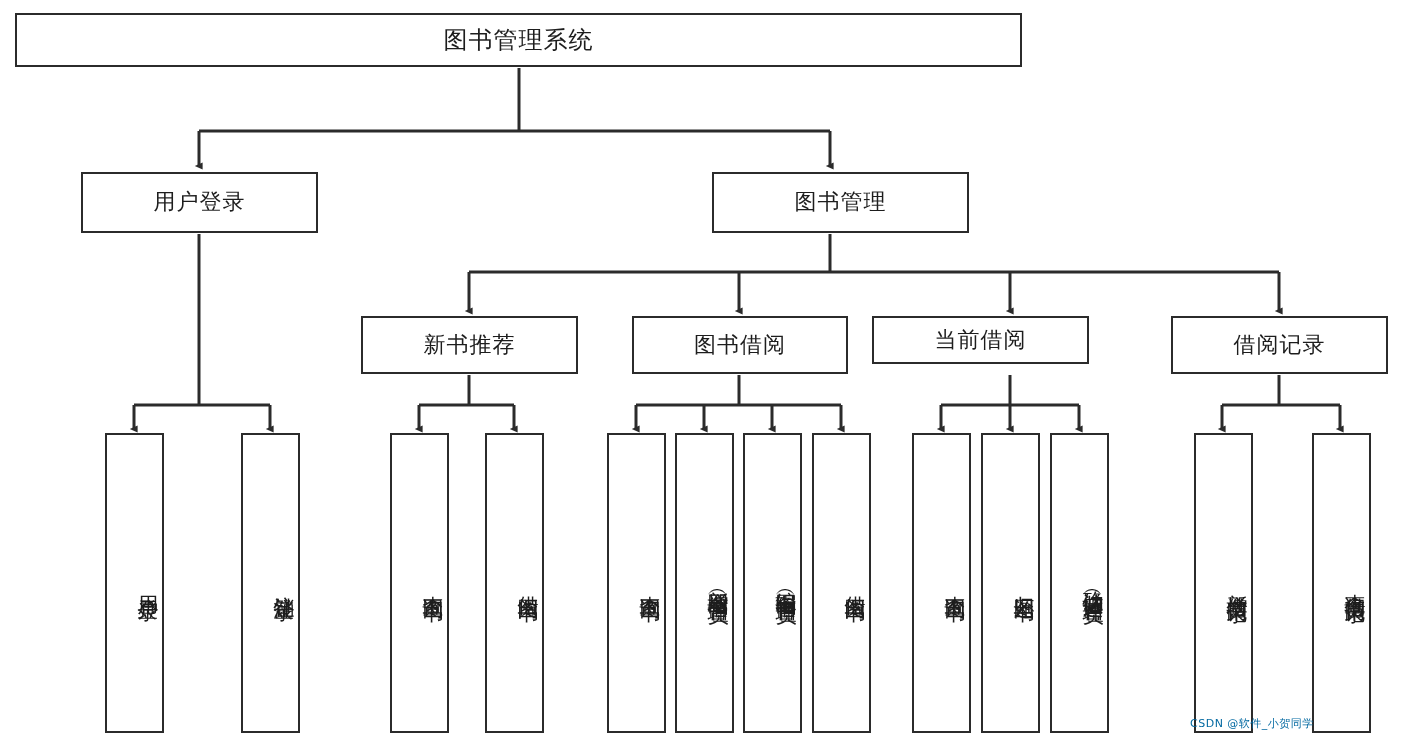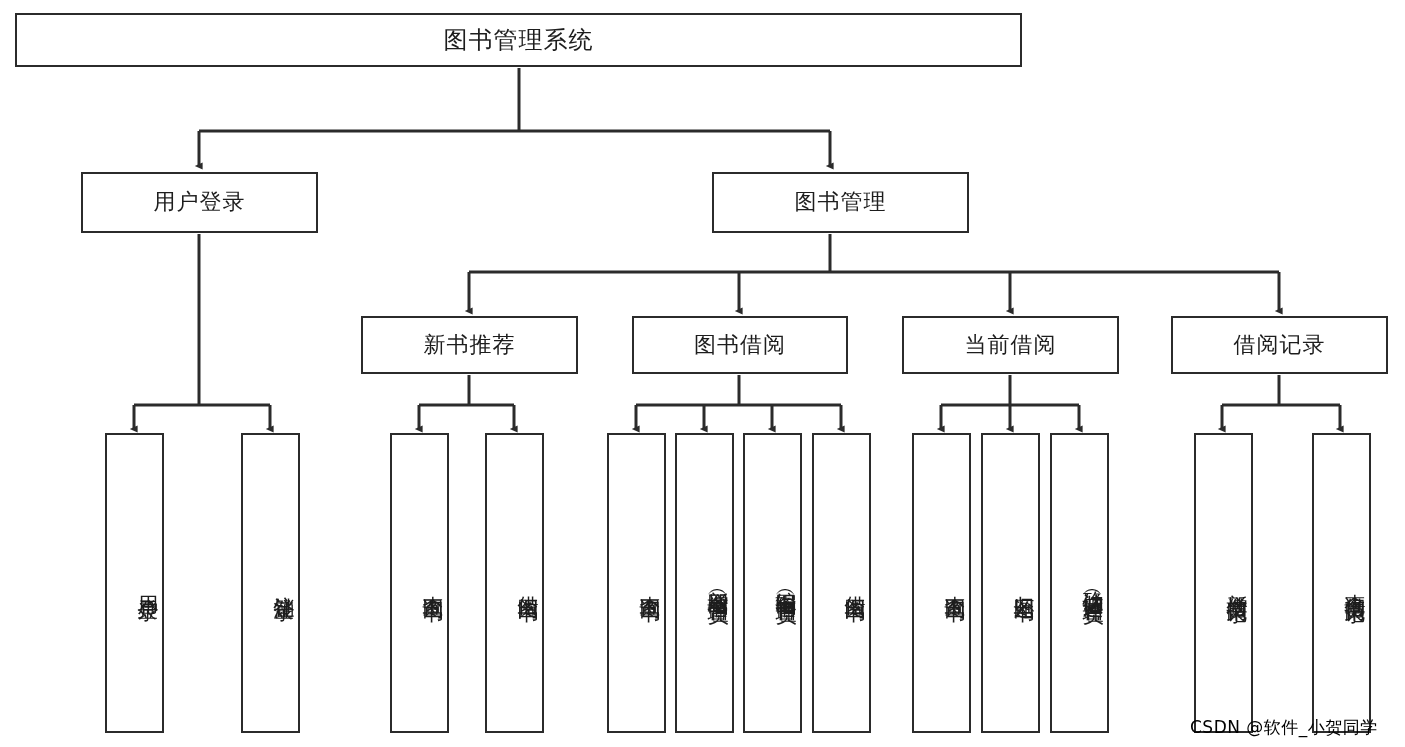--- a/index.html
+++ b/index.html
@@ -56,22 +56,22 @@
   }
   .node.vert > .vlabel {
     writing-mode: vertical-rl;
     text-orientation: upright;
     display: block;
     white-space: nowrap;
   }
   #root-node { font-size: 24px; }
   .watermark {
     position: absolute;
-    color: #000000;
-    font-size: 17px;
+    color: #0369a1;
+    font-size: 11px;
     letter-spacing: 0.5px;
     z-index: 5;
     white-space: nowrap;
   }
 </style>
 </head>
 <body>
 
 <div id="canvas">
 
@@ -130,21 +130,21 @@
   <div class="node horiz" id="root-node" style="left:15px; top:13px; width:1007px; height:54px;">图书管理系统</div>
 
   <div class="node horiz" style="left:81px; top:172px; width:237px; height:61px;">用户登录</div>
 
   <div class="node horiz" style="left:712px; top:172px; width:257px; height:61px;">图书管理</div>
 
   <div class="node horiz" style="left:361px; top:316px; width:217px; height:58px;">新书推荐</div>
 
   <div class="node horiz" style="left:632px; top:316px; width:216px; height:58px;">图书借阅</div>
 
-  <div class="node horiz" style="left:902px; top:316px; width:217px; height:58px;">当前借阅</div>
+  <div class="node horiz" style="left:872px; top:316px; width:217px; height:48px;">当前借阅</div>
 
   <div class="node horiz" style="left:1171px; top:316px; width:217px; height:58px;text-align:center;">借阅记录</div>
 
   <div class="node vert" style="left:105px; top:433px; width:59px; height:300px;">
     <span class="vlabel">用户登录</span>
   </div>
 
   <div class="node vert" style="left:241px; top:433px; width:59px; height:300px;">
     <span class="vlabel">注销登录</span>
   </div>

